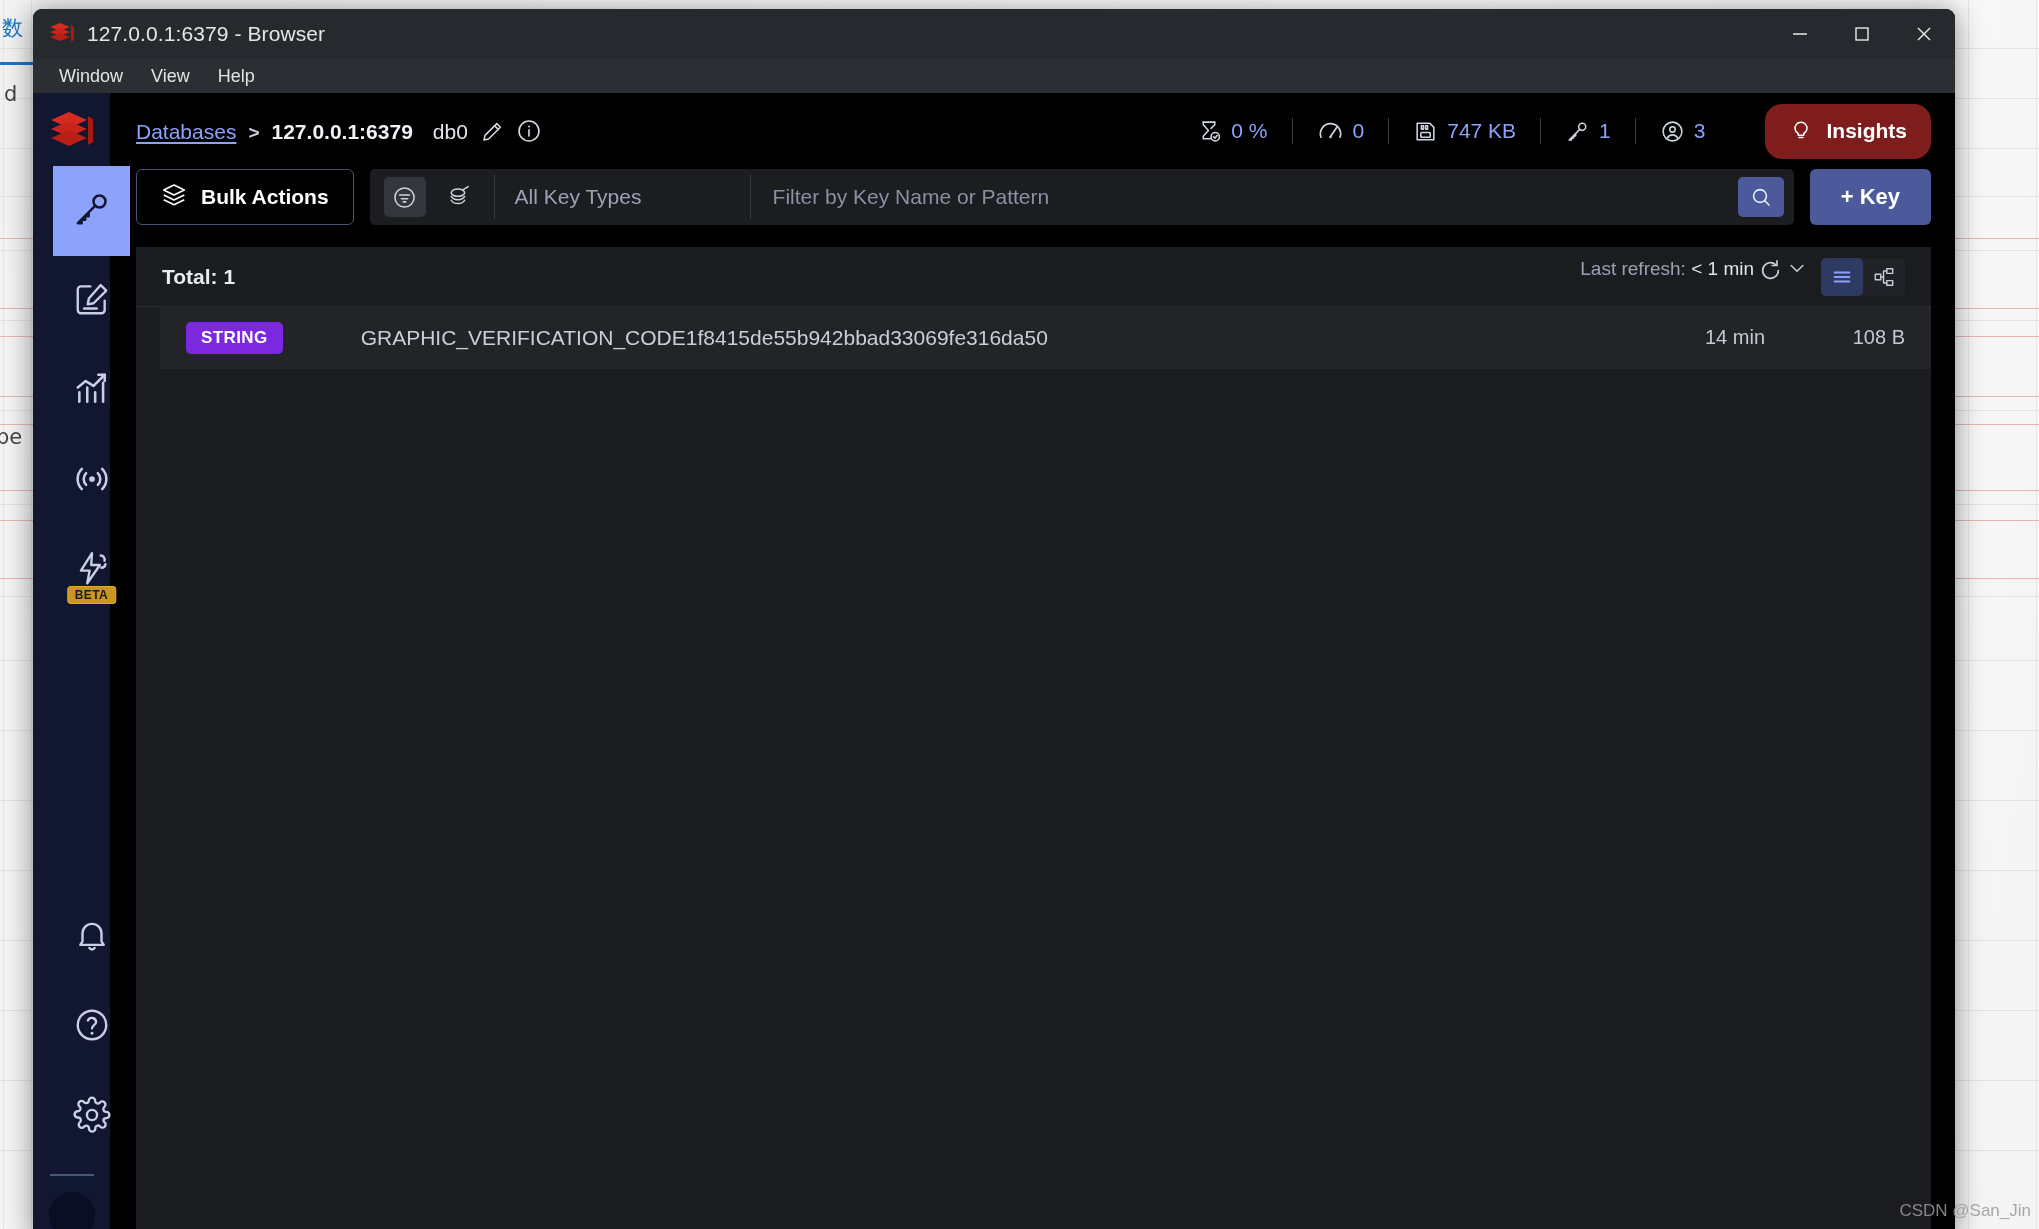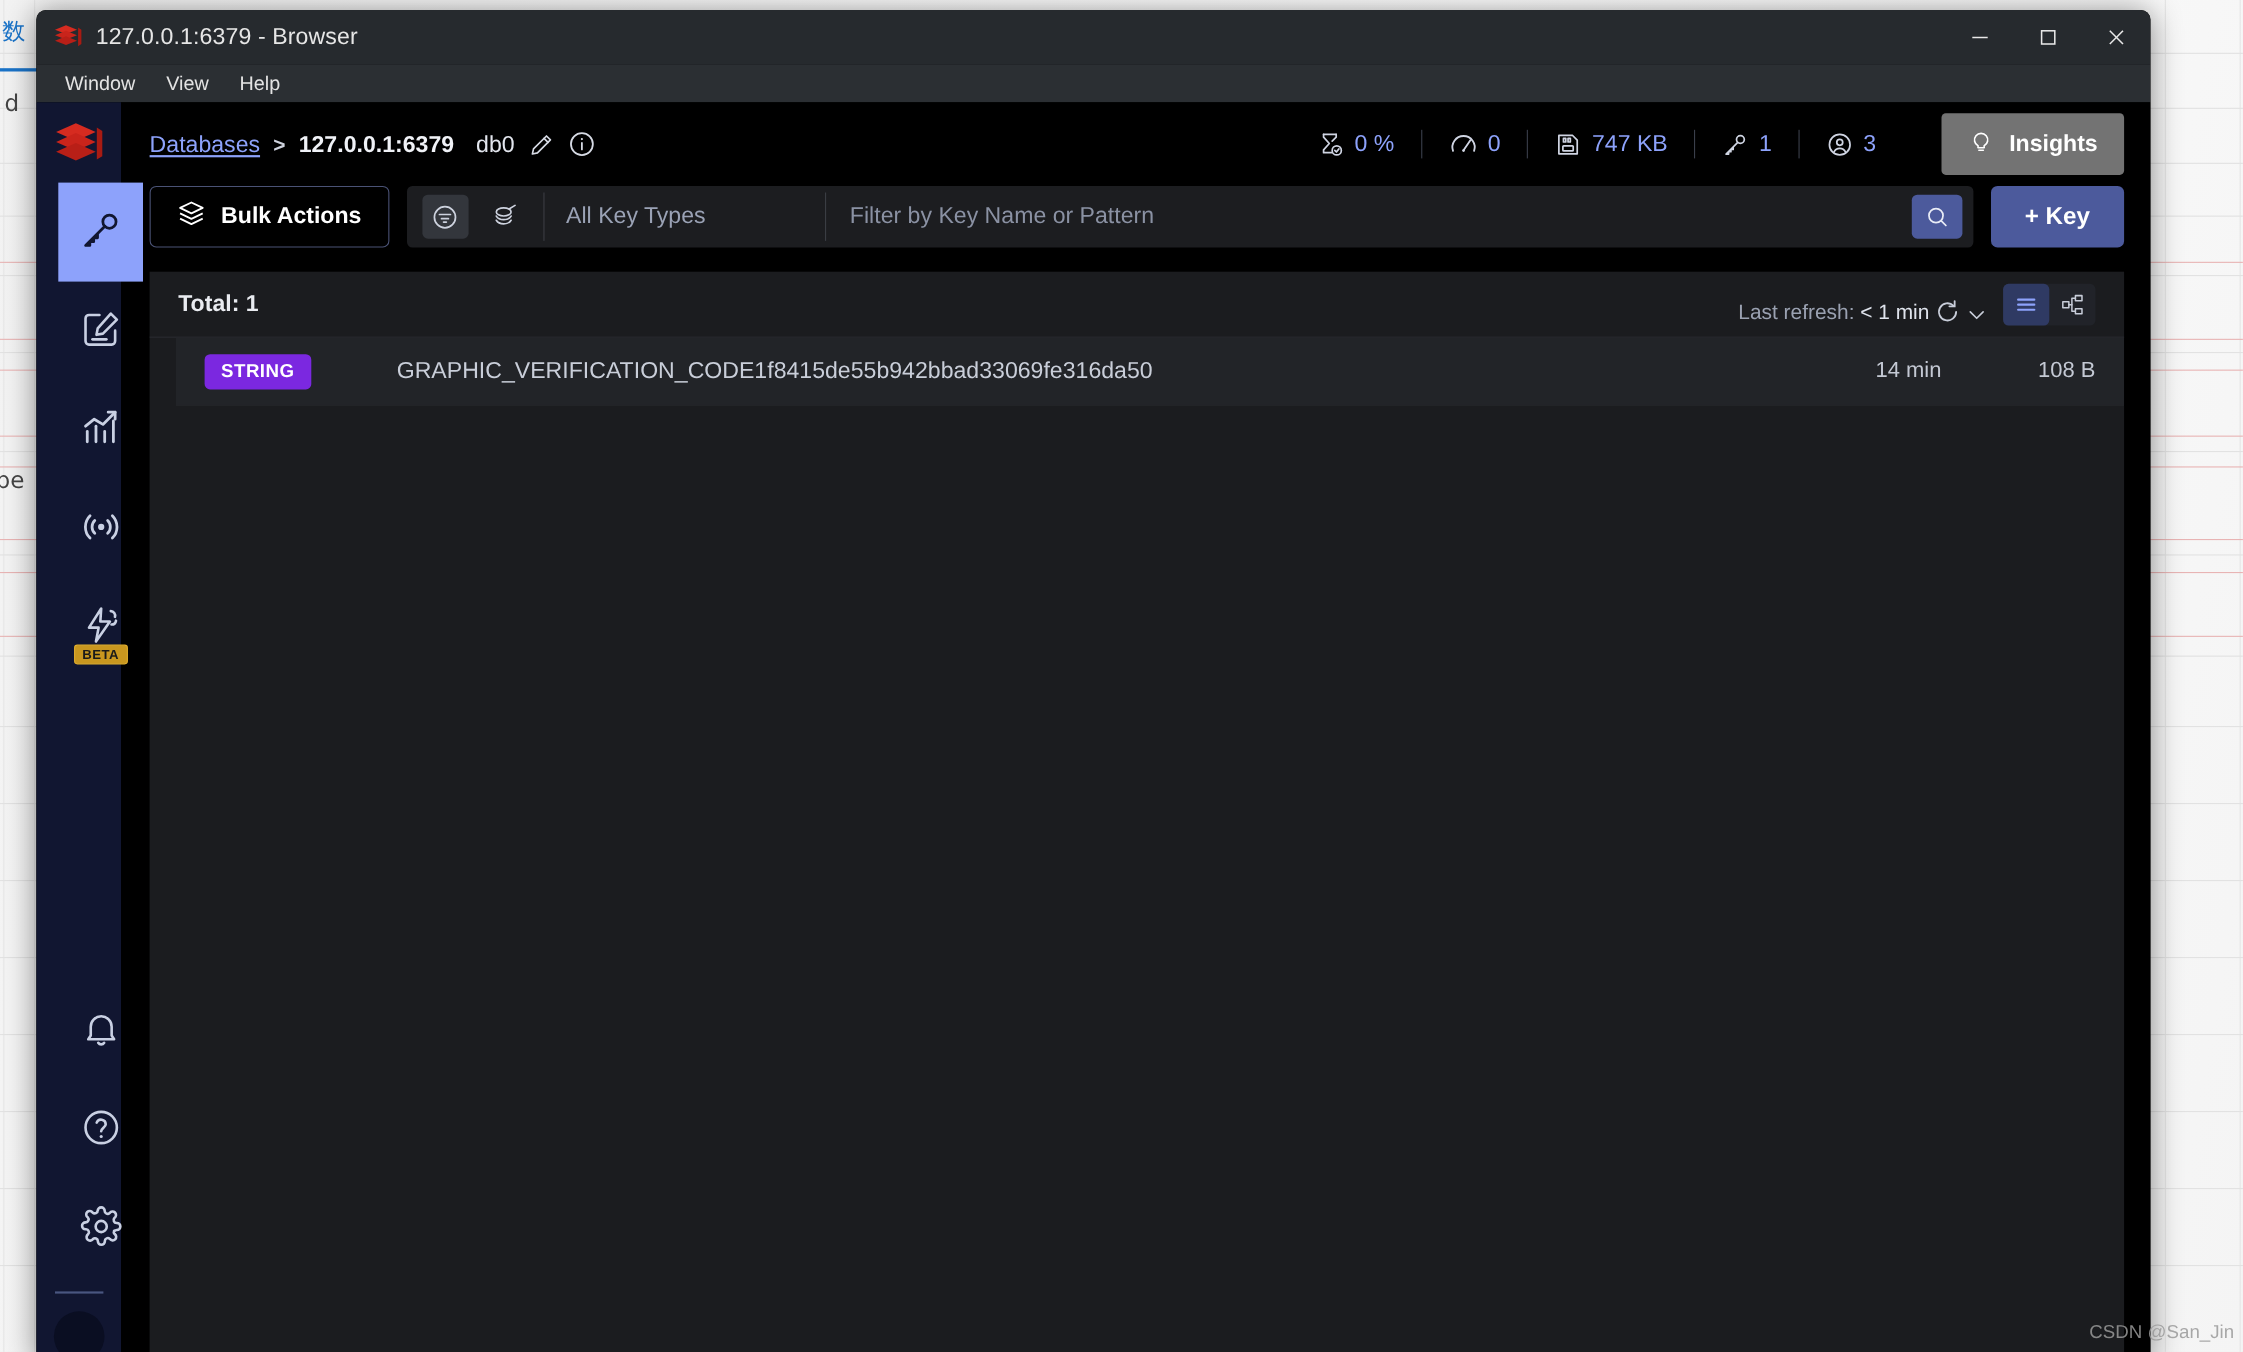--- a/index.html
+++ b/index.html
@@ -130,23 +130,23 @@
   .stat {
     display: flex; align-items: center; gap: 9px;
     padding: 0 24px;
     color: #8da2fb; font-size: 21px;
   }
   .stat .stat-icon { color: #cfd4e2; display: flex; align-items: center; }
   .stat-div { width: 1px; height: 26px; background: #3a3f4b; }
 
   #insights-btn {
     display: flex; align-items: center; gap: 13px;
-    background: #737373; color: #ffffff;
+    background: #7f1d1d; color: #ffffff;
     font-size: 21px; font-weight: bold;
-    padding: 13px 24px; border-radius: 4px; margin-left: 22px;
+    padding: 13px 24px; border-radius: 17px; margin-left: 22px;
   }
 
   
   #toolbar {
     margin: 0 24px 0 26px;
     height: 56px; display: flex; align-items: stretch; gap: 16px; flex: none;
   }
   #filter-group {
     flex: 1 1 auto; display: flex; align-items: stretch;
     background: #1c1d20; border-radius: 5px; overflow: hidden; min-width: 0;
@@ -198,21 +198,21 @@
     margin: 22px 24px 0 26px;
     background: #1b1c1f; flex: 1 1 auto;
     display: flex; flex-direction: column; min-height: 0;
   }
   #keylist-header {
     height: 60px; display: flex; align-items: center;
     padding: 0 26px 0 26px; border-bottom: 1px solid #2a2c31; flex: none;
   }
   #total-label { color: #e9ebf0; font-size: 21px; font-weight: bold; }
   .kh-spacer { flex: 1 1 auto; }
-  #refresh-area { display: flex; align-items: flex-end; gap: 4px; }
+  #refresh-area { display: flex; align-items: flex-start; gap: 4px; }
   #last-refresh { color: #9aa1b1; font-size: 19px; }
   #last-refresh b { color: #dfe3ec; font-weight: normal; }
   .rbtn { color: #c8cdd9; display: flex; align-items: center; }
   #view-toggle { display: flex; margin-left: 10px; background: #212329; border-radius: 5px; }
   .vbtn {
     width: 42px; height: 38px; border-radius: 5px;
     display: flex; align-items: center; justify-content: center; color: #c8cdd9;
   }
   .vbtn.active { background: #2f3a63; color: #8da2fb; }
 

